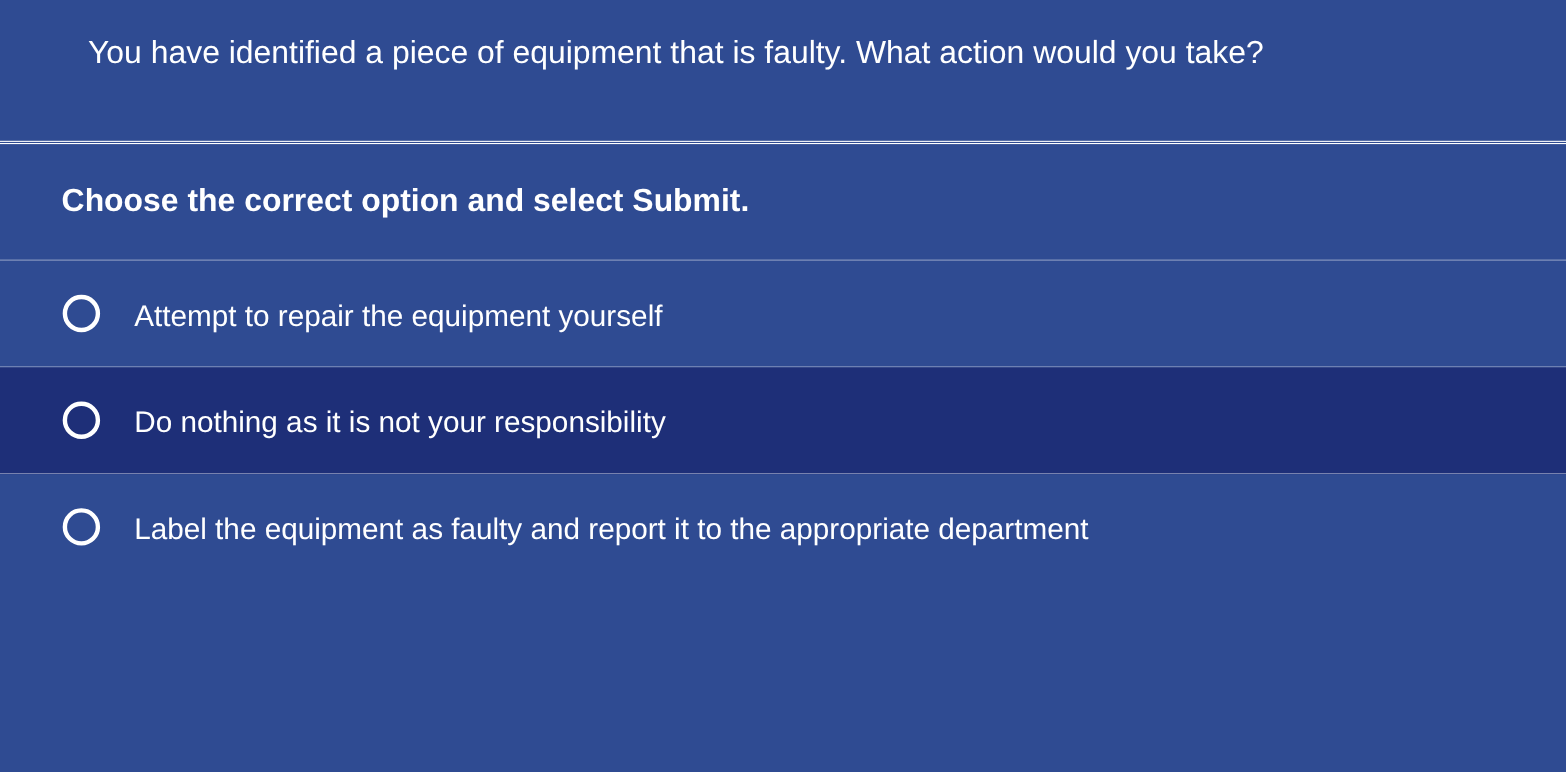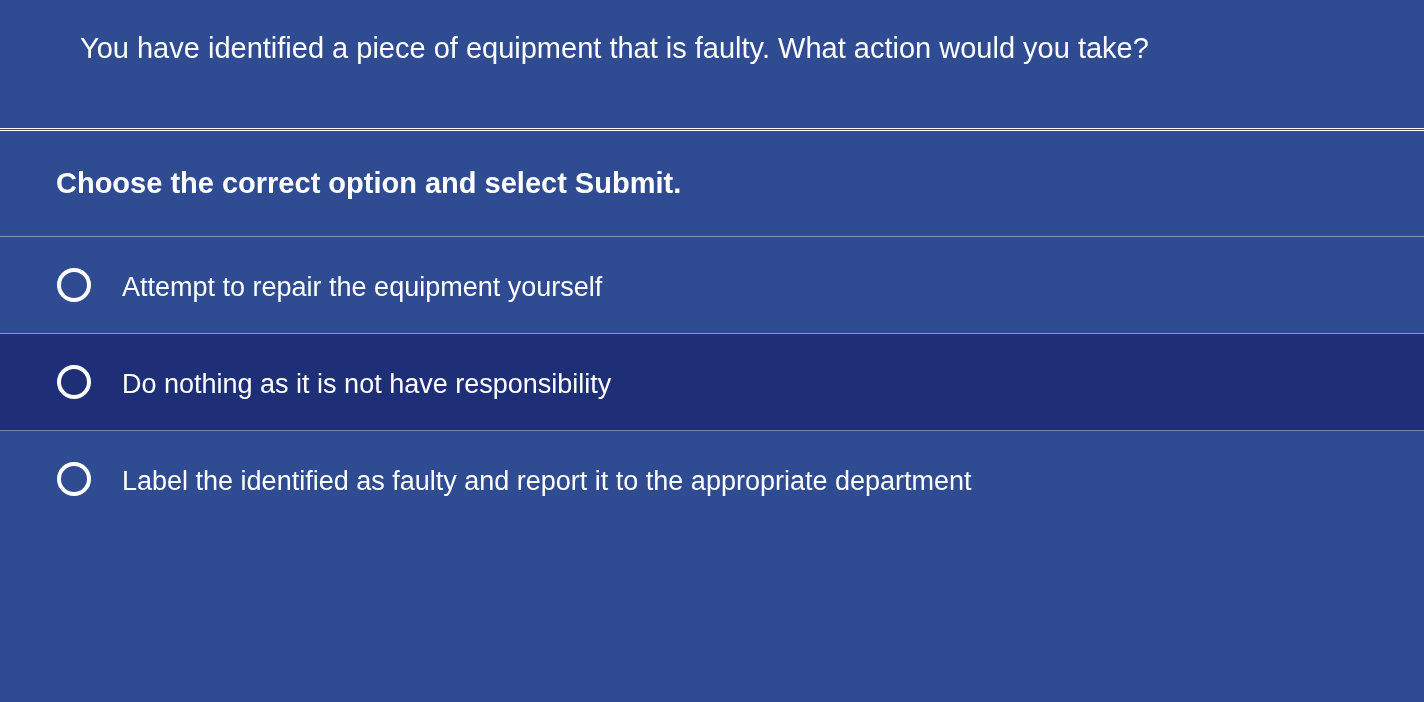--- a/index.html
+++ b/index.html
@@ -82,25 +82,25 @@
     </span>
     <span class="option-text">Attempt to repair the equipment yourself</span>
   </div>
 
   <div class="option-row option-alt">
     <span class="radio-circle">
       <svg viewBox="0 0 36 36" width="36" height="36">
         <circle cx="18" cy="18" r="15" fill="none" stroke="#ffffff" stroke-width="4"></circle>
       </svg>
     </span>
-    <span class="option-text">Do nothing as it is not have responsibility</span>
+    <span class="option-text">Do nothing as it is not your responsibility</span>
   </div>
 
   <div class="option-row">
     <span class="radio-circle">
       <svg viewBox="0 0 36 36" width="36" height="36">
         <circle cx="18" cy="18" r="15" fill="none" stroke="#ffffff" stroke-width="4"></circle>
       </svg>
     </span>
-    <span class="option-text">Label the identified as faulty and report it to the appropriate department</span>
+    <span class="option-text">Label the equipment as faulty and report it to the appropriate department</span>
   </div>
 
 </div>
 
 </body></html>

